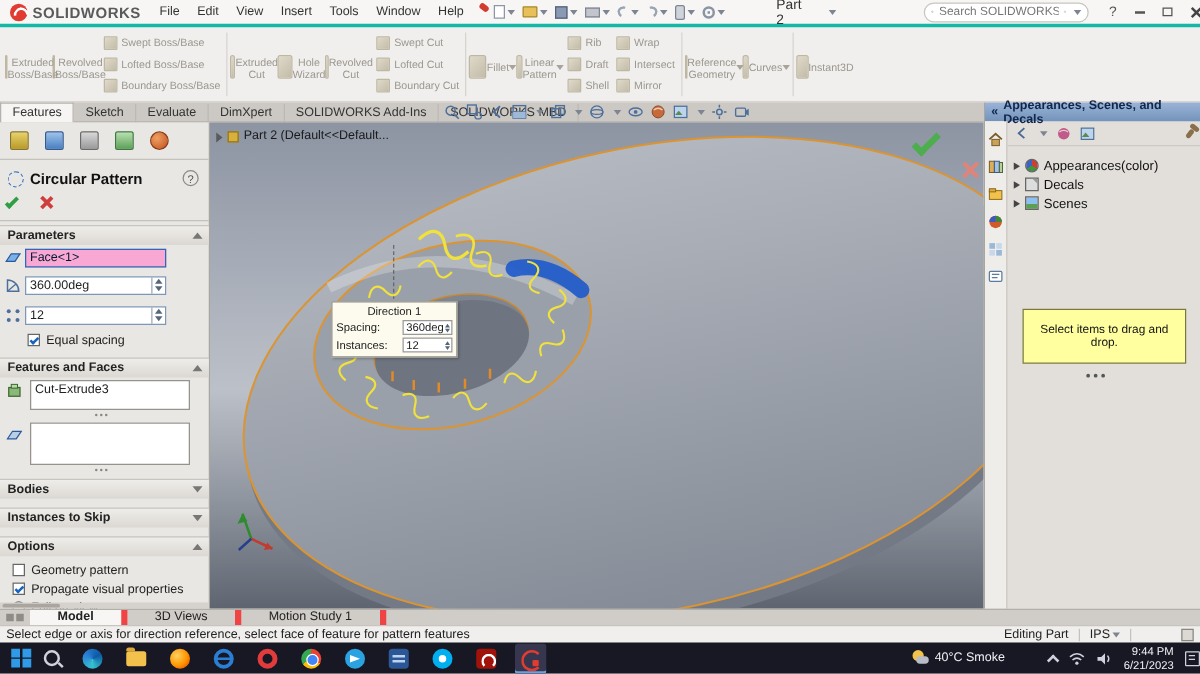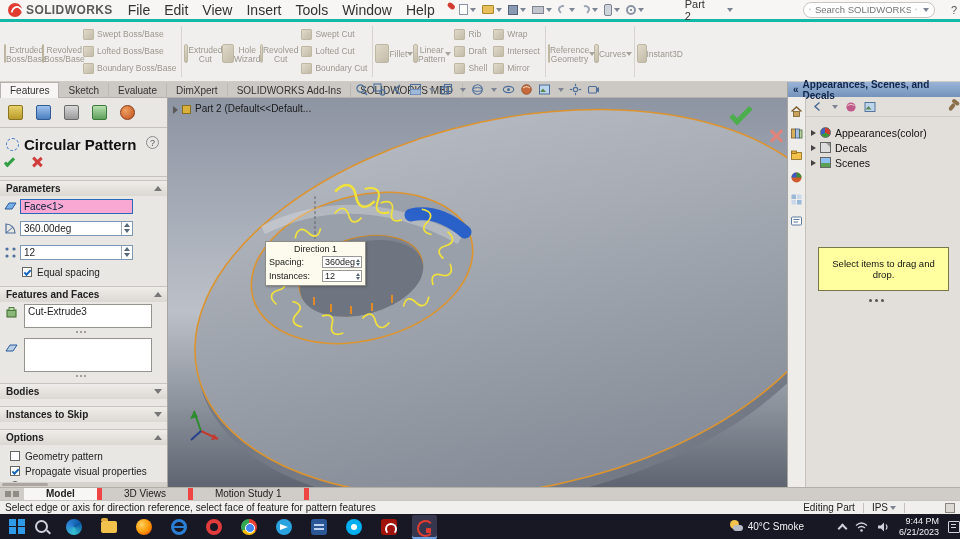--- a/index.html
+++ b/index.html
@@ -5,21 +5,21 @@
 *{margin:0;padding:0;box-sizing:border-box}
 body{font-family:"Liberation Sans",sans-serif;background:#555}
 .screen{position:relative;width:960px;height:539px;overflow:hidden;background:#f0efee;font-size:11px;color:#222}
 .ab{position:absolute}
 
 .titlebar{left:0;top:0;width:960px;height:22px;background:#f7f6f5;border-bottom:3px solid #14b8a6;display:flex;align-items:center}
 .logo{display:flex;align-items:center;gap:4px;padding:0 8px}
 .logo-mark{width:14px;height:14px;border-radius:50%;background:#e03c31;position:relative}
 .logo-mark:after{content:"";position:absolute;left:3px;top:3px;width:8px;height:8px;border-radius:50%;border:2px solid #fff;border-color:#fff transparent transparent #fff;transform:rotate(40deg)}
 .logo-text{font-weight:bold;font-size:12px;color:#5a5a5a;letter-spacing:.4px}
-.menu{padding:0 7px;font-size:14px;color:#333;cursor:default}
+.menu{padding:0 7px;font-size:10px;color:#333;cursor:default}
 .pin{width:4px;height:9px;background:#d23b2f;border-radius:2px;transform:rotate(38deg);position:relative;margin:0 10px 0 4px}
 .pin:after{content:"";position:absolute;top:-4px;left:-2px;width:8px;height:5px;border-radius:3px;background:#d23b2f}
 .tbi{display:flex;align-items:center;margin:0 3px}
 .i-page{width:9px;height:11px;background:#fff;border:1px solid #8b96a6}
 .i-folder{width:12px;height:9px;background:#e8c05a;border:1px solid #a8862a;border-radius:1px}
 .i-save{width:10px;height:10px;background:#8a9ab2;border:1px solid #55627a}
 .i-print{width:12px;height:8px;background:#c2c6cc;border:1px solid #7d8492}
 .i-undo{width:9px;height:9px;border:2px solid #9aa4b2;border-color:#9aa4b2 transparent transparent #9aa4b2;border-radius:50%;transform:rotate(-20deg)}
 .i-redo{width:9px;height:9px;border:2px solid #9aa4b2;border-color:#9aa4b2 #9aa4b2 transparent transparent;border-radius:50%;transform:rotate(20deg)}
 .i-rebuild{width:8px;height:12px;background:#cfd4da;border:1px solid #7d8492;border-radius:2px}
@@ -53,21 +53,21 @@
 
 .cmdtabs{left:0;top:82px;width:787px;height:16px;background:#ccc9c4;border-bottom:1px solid #b5b2ae}
 .ctab{display:inline-block;padding:0 9px;height:16px;line-height:15px;font-size:10px;color:#333;border-right:1px solid #bcb9b4}
 .ctab.active{background:#f6f5f3;border:1px solid #b5b2ae;border-bottom:none}
 .hud{position:absolute;left:355px;top:1px;display:flex;align-items:center;gap:5px}
 .hud svg{display:block}
 
 .pmpanel{left:0;top:98px;width:168px;height:389px;background:#e9e7e3;border-right:1px solid #a9a6a1;overflow:hidden}
 .pmtabs{position:absolute;left:0;top:0;width:100%;height:30px;border-bottom:1px solid #c5c2bd;display:flex;align-items:center;gap:13px;padding-left:8px}
 .pmt{width:15px;height:15px;border-radius:2px}
-.pm-title{position:absolute;left:6px;top:38px;display:flex;align-items:center;gap:5px;font-weight:bold;font-size:15px;color:#111}
+.pm-title{position:absolute;left:6px;top:38px;display:flex;align-items:center;gap:5px;font-weight:bold;font-size:12px;color:#111}
 .cp-ico{width:13px;height:13px;border:1.5px dashed #3c76c8;border-radius:50%}
 .helpq{position:absolute;right:8px;top:38px;width:13px;height:13px;border:1px solid #8a8a8a;border-radius:50%;font-size:9px;color:#555;text-align:center;line-height:12px}
 .okrow{position:absolute;left:4px;top:58px;display:flex;gap:16px;align-items:center}
 .chk-g{width:11px;height:5px;border-left:3px solid #2f9e44;border-bottom:3px solid #2f9e44;transform:rotate(-45deg)}
 .x-r{position:relative;width:11px;height:11px}
 .x-r:before,.x-r:after{content:"";position:absolute;left:5px;top:0;width:2.5px;height:12px;background:#d03d3d}
 .x-r:before{transform:rotate(45deg)}.x-r:after{transform:rotate(-45deg)}
 .pmdiv{position:absolute;left:0;top:78px;width:100%;height:1px;background:#c5c2bd}
 .sech{position:absolute;left:0;width:168px;height:16px;background:linear-gradient(#efede9,#dbd8d3);border-top:1px solid #c8c5c0;display:flex;align-items:center;padding:0 6px;font-weight:bold;font-size:10px;color:#222}
 .chev{margin-left:auto;width:0;height:0;border-left:4px solid transparent;border-right:4px solid transparent}

